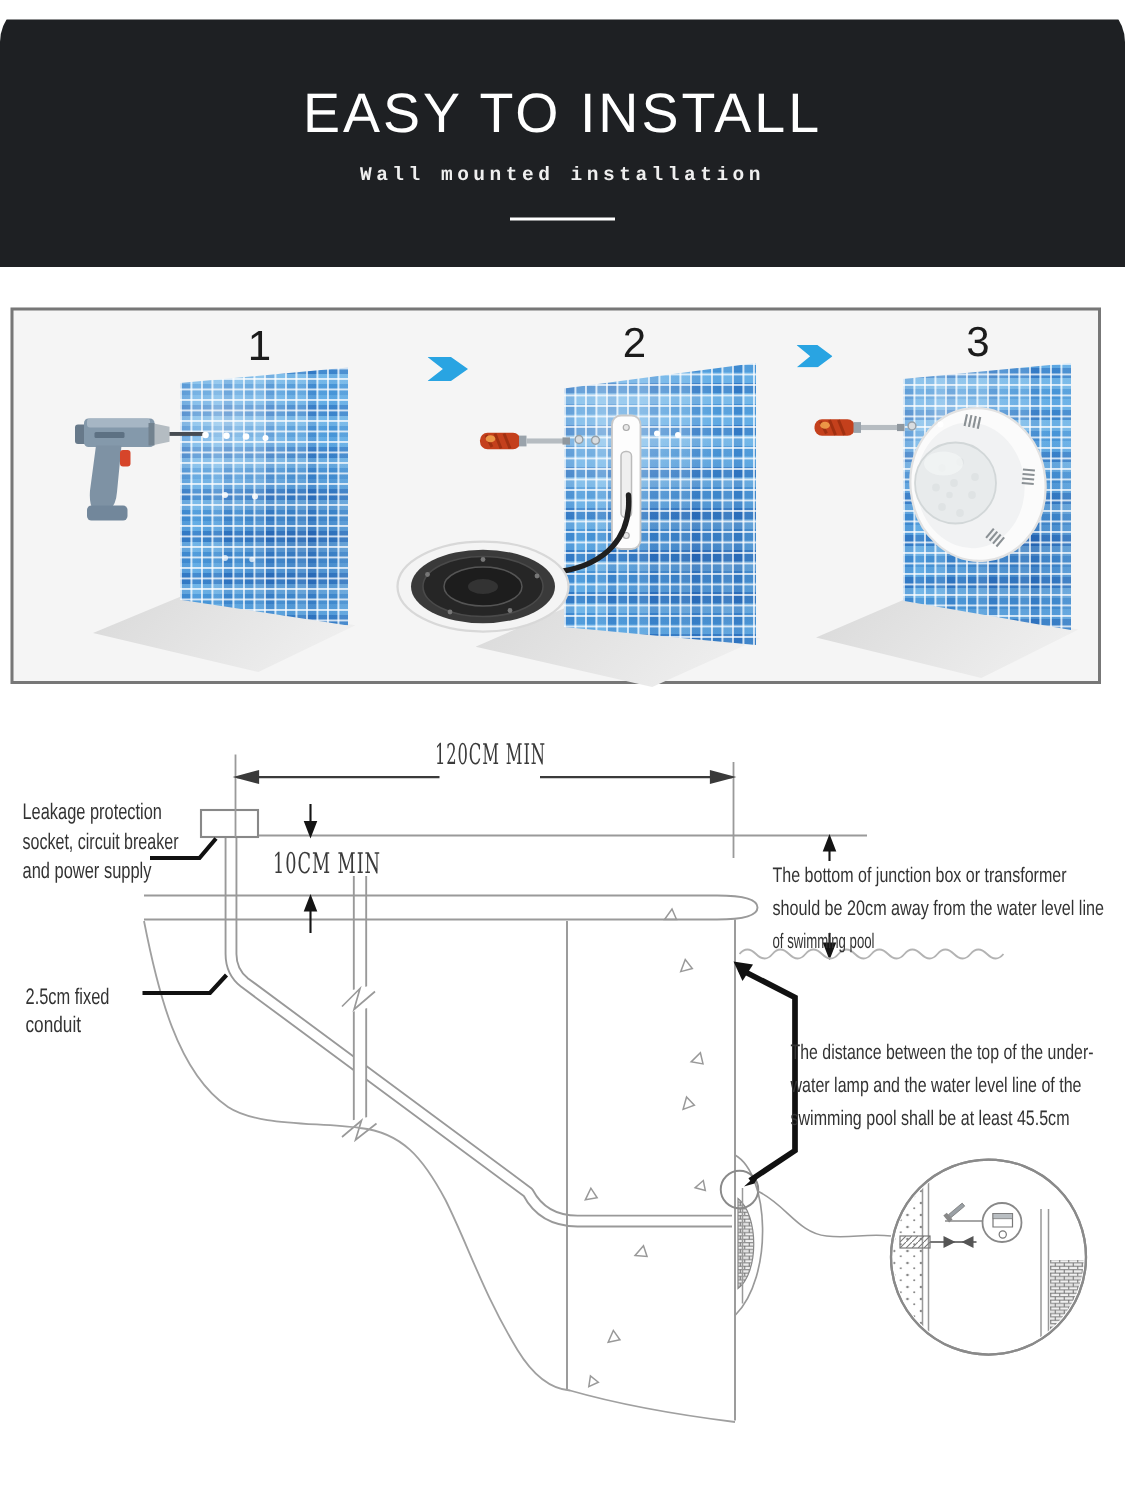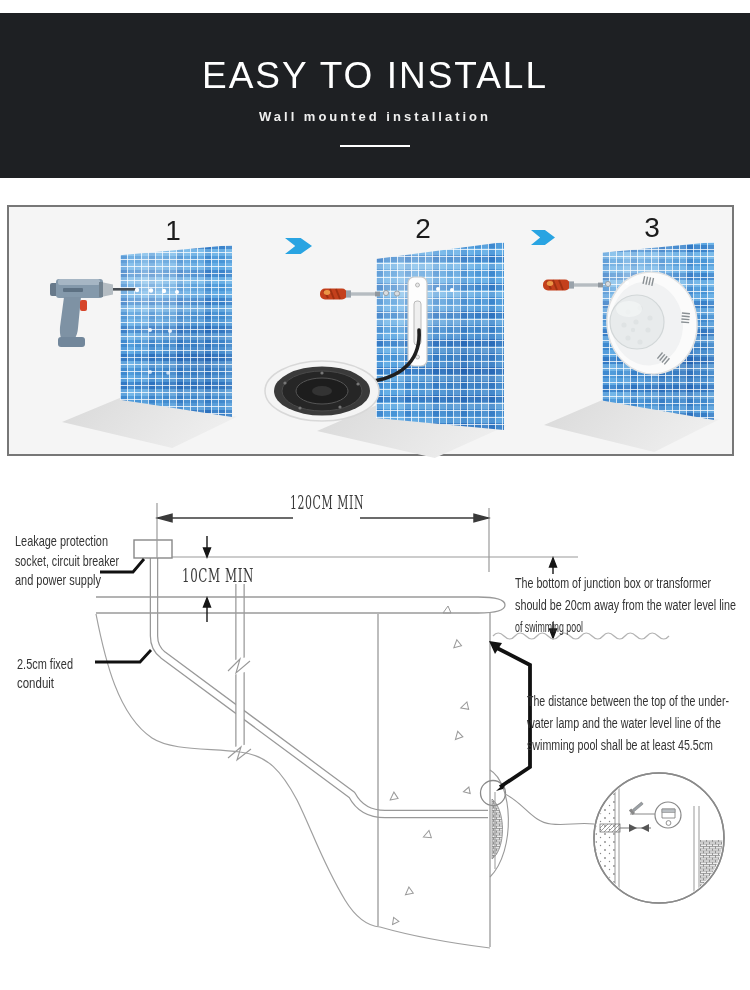--- a/index.html
+++ b/index.html
@@ -1,22 +1,22 @@
 <!DOCTYPE html>
 <html style="--banner-bg: #1e2023; --accent-blue: #29a4e2; --tile-blue: #4f9bd8;"><head>
 <meta charset="utf-8">
 <style>
   html,body{margin:0;padding:0;background:#fff;}
   .page{position:relative;width:750px;height:990px;background:#fff;overflow:hidden;
-        font-family:"Liberation Sans",sans-serif;}
+        font-family:"Liberation Sans",sans-serif;border-radius:28px;}
   
   .banner{position:absolute;left:0;top:13px;width:750px;height:165px;background:var(--banner-bg,#1e2023);
           display:flex;flex-direction:column;align-items:center;padding-top:44px;box-sizing:border-box;}
   .banner-title{color:#fff;font-size:37px;font-weight:400;letter-spacing:2px;line-height:1;}
-  .banner-sub{color:#efefef;font-family:Liberation Sans, sans-serif;font-size:13px;font-weight:bold;
+  .banner-sub{color:#efefef;font-family:Liberation Mono, monospace;font-size:13px;font-weight:bold;
               letter-spacing:3px;margin-top:16px;line-height:1;}
   .banner-line{width:70px;height:2px;background:#fff;margin-top:22px;}
   
   .photo-box{position:absolute;left:7px;top:205px;width:727px;height:251px;background:#f5f5f5;
              border:2px solid #777;box-sizing:border-box;}
   .step-num{position:absolute;transform:translateX(-50%);font-size:28px;color:#1b1b1b;line-height:1;}
   .chev{position:absolute;background:var(--accent-blue,#29a4e2);
         clip-path:polygon(0 0,58% 0,100% 50%,58% 100%,0 100%,38% 50%);}
   .tile-wall{position:absolute;background-color:var(--tile-blue,#4f9bd8);
     background-image:

